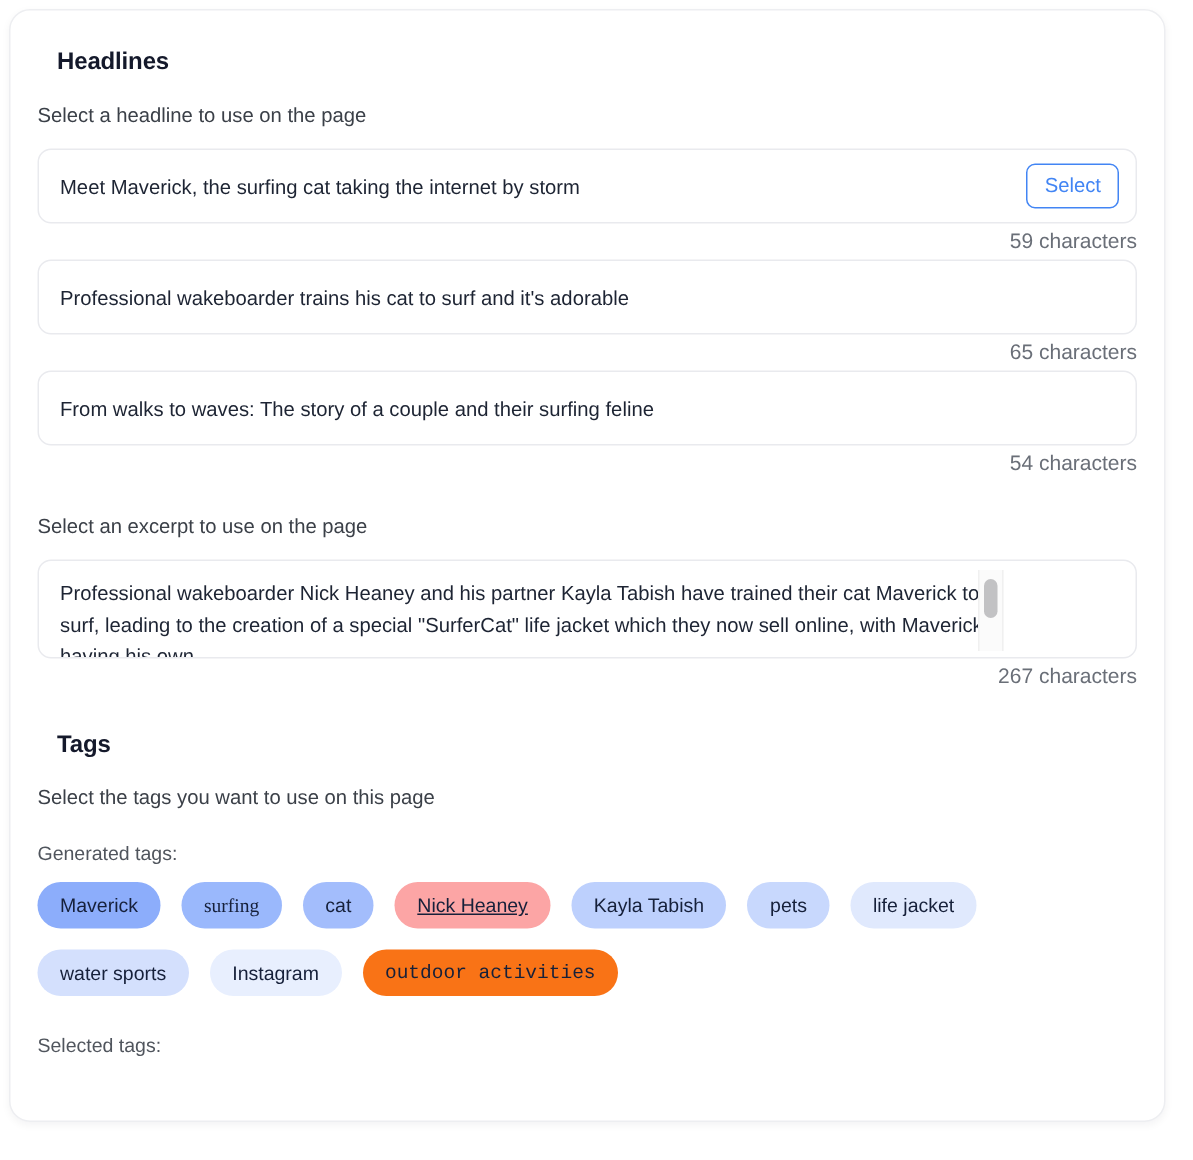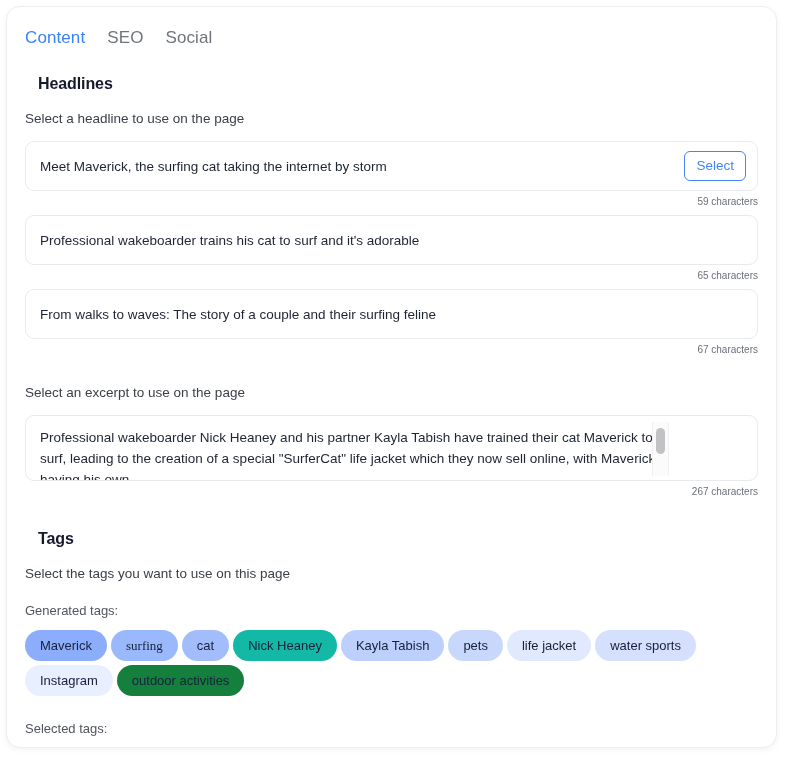--- a/index.html
+++ b/index.html
@@ -100,21 +100,21 @@
     background: #ffffff;
     border-radius: 6px;
     font-size: 13.5px;
     font-family: "Liberation Sans", sans-serif;
     padding: 6px 11px;
     cursor: pointer;
     line-height: 16px;
   }
   .char-count {
     text-align: right;
-    font-size: 10px;
+    font-size: 14px;
     color: #6a6f78;
     margin-top: 4px;
     line-height: 14px;
   }
 
   
   .excerpt-wrap {
     margin-top: 13px;
   }
   .excerpt-box {
@@ -157,21 +157,21 @@
   
   .tags-label {
     font-size: 13px;
     color: #50555d;
     margin-top: 19px;
     line-height: 18px;
   }
   .tag-row {
     display: flex;
     flex-wrap: wrap;
-    gap: 4px;
+    gap: 14px;
     margin-top: 10px;
   }
   .tag {
     border-radius: 999px;
     font-size: 13px;
     color: #16203a;
     padding: 7px 15px;
     line-height: 17px;
     cursor: pointer;
     white-space: nowrap;
@@ -181,25 +181,20 @@
     color: #50555d;
     margin-top: 24px;
     line-height: 18px;
   }
 </style>
 </head>
 <body>
 
 <div class="card">
 
-  <div class="tabs">
-    <div class="tab active">Content</div>
-    <div class="tab">SEO</div>
-    <div class="tab">Social</div>
-  </div>
 
   <div class="section" style="margin-top:22px;">
     <h2 class="section-title">Headlines</h2>
     <p class="section-sub">Select a headline to use on the page</p>
 
     <div class="headline-list">
 
       <div class="headline-item">
         <div class="headline-box">
           <div class="headline-text">Meet Maverick, the surfing cat taking the internet by storm</div>
@@ -212,21 +207,21 @@
         <div class="headline-box">
           <div class="headline-text">Professional wakeboarder trains his cat to surf and it's adorable</div>
         </div>
         <div class="char-count">65 characters</div>
       </div>
 
       <div class="headline-item">
         <div class="headline-box">
           <div class="headline-text">From walks to waves: The story of a couple and their surfing feline</div>
         </div>
-        <div class="char-count">67 characters</div>
+        <div class="char-count">54 characters</div>
       </div>
 
     </div>
   </div>
 
   <div class="section" style="margin-top:27px;">
     <p class="section-sub">Select an excerpt to use on the page</p>
 
     <div class="excerpt-wrap">
       <div class="excerpt-box">
@@ -241,26 +236,26 @@
 
   <div class="section" style="margin-top:27px;">
     <h2 class="section-title">Tags</h2>
     <p class="section-sub">Select the tags you want to use on this page</p>
 
     <div class="tags-label">Generated tags:</div>
     <div class="tag-row" id="generated-tags">
         <div class="tag" style="background: rgb(140, 173, 251);">Maverick</div>
         <div class="tag" style="background: rgb(154, 184, 252); font-family: Liberation Serif, serif;">surfing</div>
         <div class="tag" style="background: rgb(163, 189, 252);">cat</div>
-        <div class="tag" style="background: #14b8a6;">Nick Heaney</div>
+        <div class="tag" style="background: #fca5a5; text-decoration: underline;">Nick Heaney</div>
         <div class="tag" style="background: rgb(189, 208, 253);">Kayla Tabish</div>
         <div class="tag" style="background: rgb(200, 216, 253);">pets</div>
         <div class="tag" style="background: rgb(224, 233, 253);">life jacket</div>
         <div class="tag" style="background: rgb(212, 224, 253);">water sports</div>
         <div class="tag" style="background: rgb(232, 239, 254);">Instagram</div>
-        <div class="tag" style="background: #15803d;">outdoor activities</div>
+        <div class="tag" style="background: #f97316; font-family: Liberation Mono, monospace;">outdoor activities</div>
       </div>
 
     <div class="selected-label">Selected tags:</div>
 
   </div>
 
 </div>
 
 </body></html>

